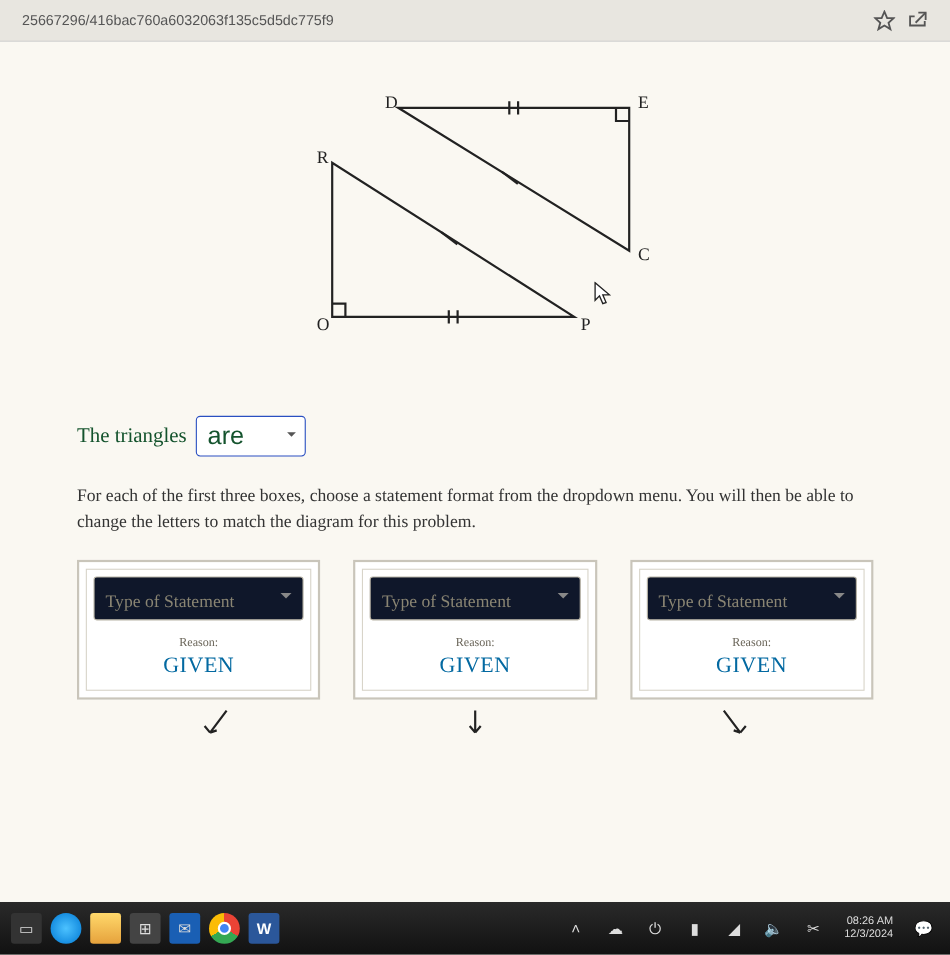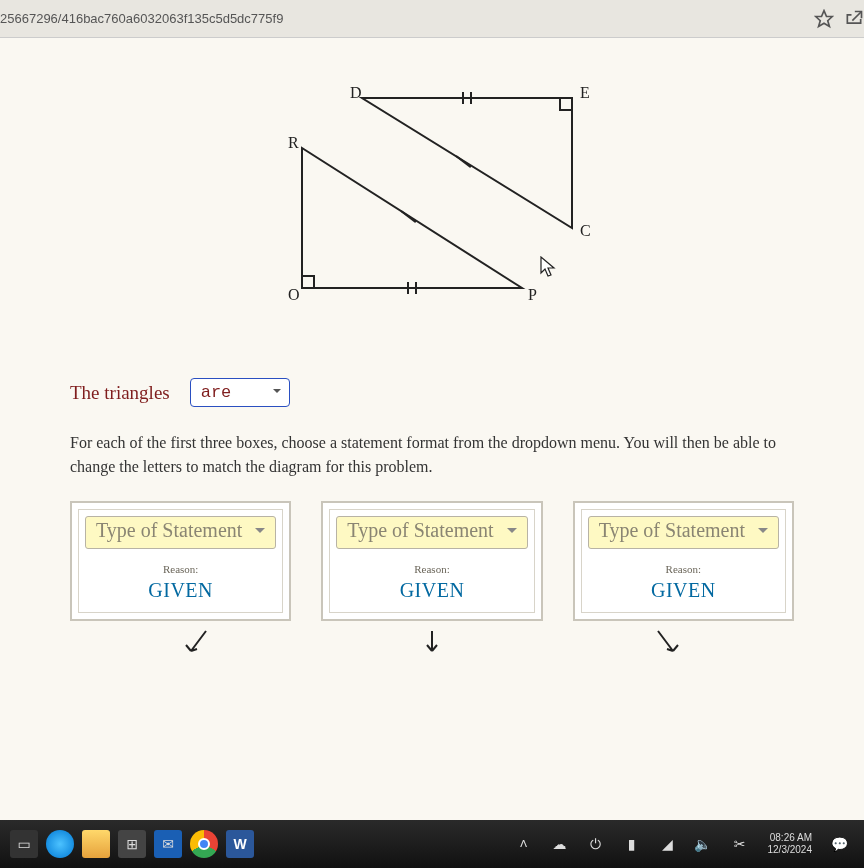--- a/index.html
+++ b/index.html
@@ -9,21 +9,21 @@
     width: 864px;
     height: 868px;
     overflow: hidden;
     position: relative;
   }
   .browser-bar {
     height: 38px;
     background: #e8e6e0;
     display: flex;
     align-items: center;
-    padding: 0 0;
+    padding: 0 20px;
     border-bottom: 1px solid #ccc;
     justify-content: flex-end;
   }
   .url {
     flex: 1;
     color: #555;
     font-family: Arial, sans-serif;
     font-size: 13px;
   }
   .star-icon, .ext-icon {
@@ -37,32 +37,32 @@
     height: calc(100% - 38px - 48px);
     position: relative;
   }
   .diagram-wrap {
     display: flex;
     justify-content: center;
     margin-bottom: 60px;
   }
   .sentence {
     font-size: 19px;
-    color: #7f1d1d;
+    color: #14532d;
     margin: 30px 0 24px 0;
     display: flex;
     align-items: center;
-    gap: 20px;
+    gap: 8px;
   }
   .select-inline {
     border: 1.5px solid #2a4fc1;
     border-radius: 4px;
     padding: 4px 26px 4px 10px;
-    font-size: 17px;
-    font-family: Liberation Mono, monospace;
+    font-size: 23px;
+    font-family: Liberation Sans, sans-serif;
     background: #fff;
     position: relative;
     min-width: 100px;
     cursor: pointer;
   }
   .select-inline::after {
     content: '';
     position: absolute;
     right: 8px; top: 50%;
     transform: translateY(-50%);
@@ -85,25 +85,25 @@
     border: 2px solid #c9c5ba;
     background: #fff;
     padding: 6px;
   }
   .card-inner {
     border: 1px solid #d8d4c9;
   }
   .type-select {
     border: 1.5px solid #b8b3a5;
     border-radius: 3px;
-    padding: 2px 28px 6px 10px;
+    padding: 14px 28px 6px 10px;
     margin: 6px;
-    font-size: 20px;
+    font-size: 16px;
     color: #8a8573;
-    background: #fef9c3;
+    background: #0f172a;
     position: relative;
     cursor: pointer;
     font-family: Georgia, serif;
   }
   .type-select::after {
     content: '';
     position: absolute;
     right: 10px; top: 50%;
     transform: translateY(-50%);
     border: 5px solid transparent;

